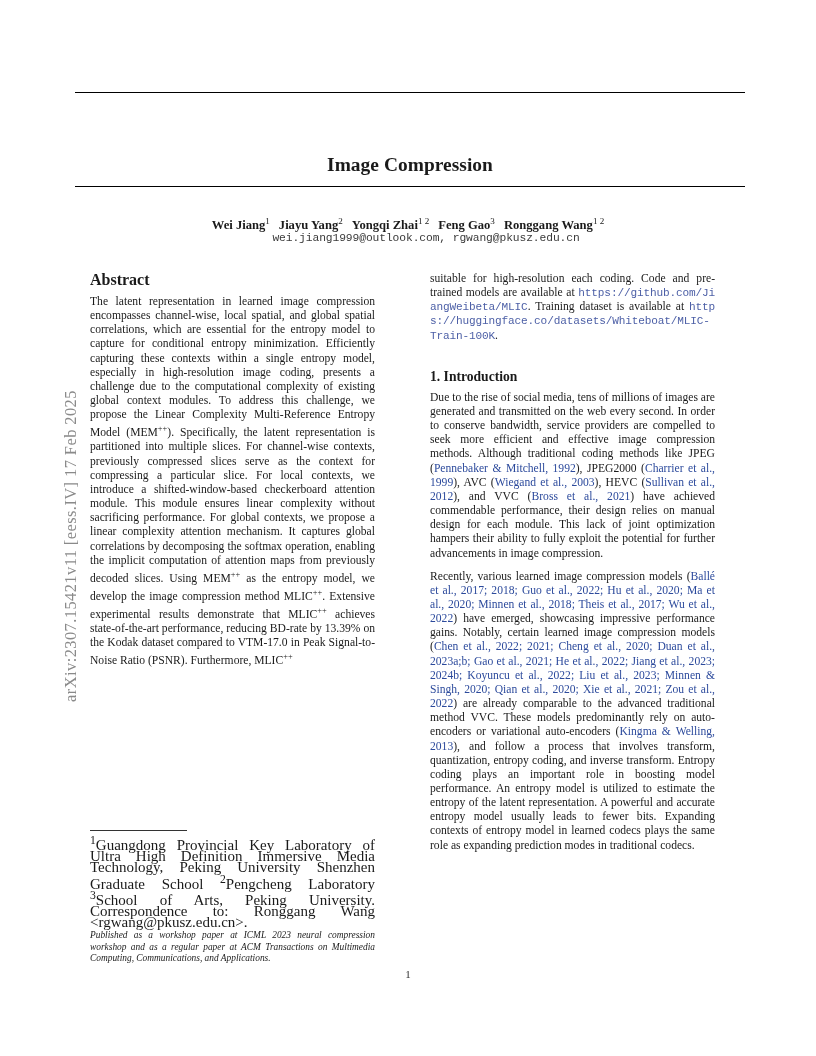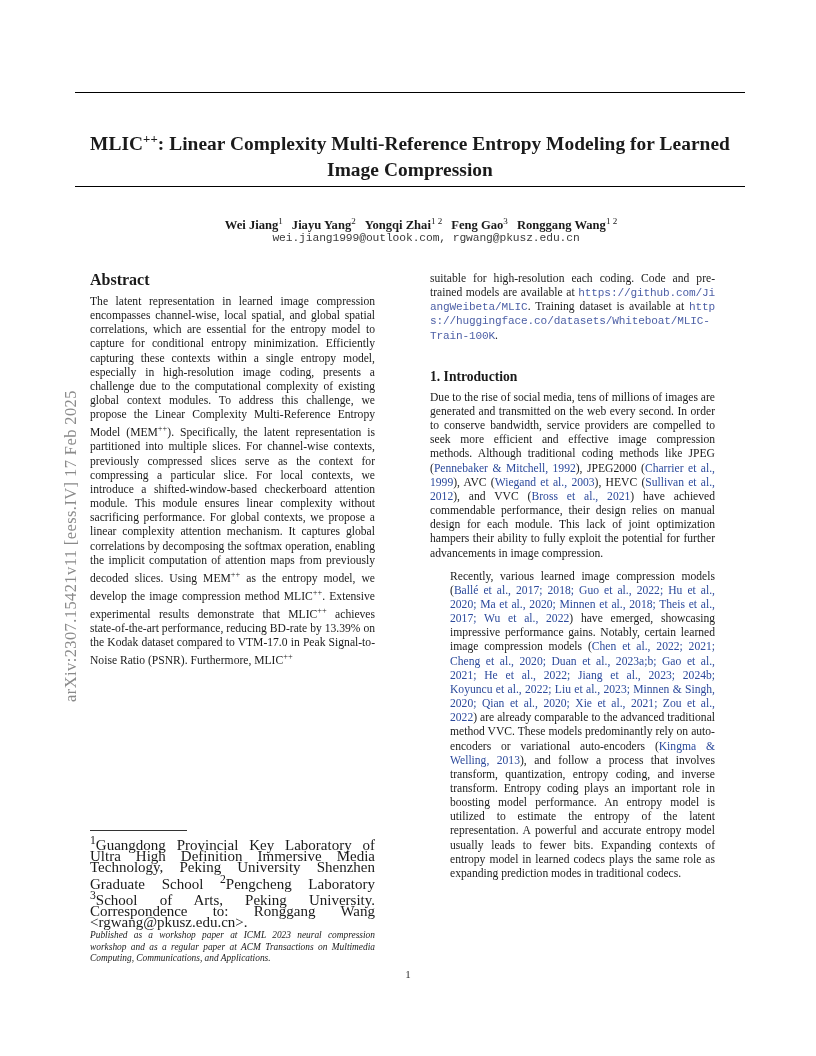--- a/index.html
+++ b/index.html
@@ -54,21 +54,21 @@
     font-size: 19.4px;
     font-weight: bold;
     line-height: 26px;
     letter-spacing: 0.05px;
   }
   .title sup { font-size: 0.66em; vertical-align: super; font-weight: bold; }
 
   
   .authors {
     position: absolute;
-    left: 86px;
+    left: 73px;
     top: 213px;
     width: 670px;
     text-align: center;
     font-size: 12.6px;
     font-weight: bold;
     line-height: 17px;
   }
   .authors .au { white-space: nowrap; }
   .authors sup { font-size: 0.72em; vertical-align: super; font-weight: normal; }
   .au-sep { display: inline-block; width: 9px; }
@@ -98,21 +98,21 @@
   .col-right { left: 430px; top: 272px; }
 
   .abstract-head {
     text-align: left;
     font-size: 16px;
     font-weight: bold;
     margin: 0 0 7px 0;
     line-height: 16px;
   }
   p.para { margin: 0; text-indent: 0; }
-  p.para + p.para { margin-top: 9px; margin-left: 20px; }
+  p.para + p.para { margin-top: 9px; }
 
   .sec-head {
     font-size: 13.6px;
     font-weight: bold;
     margin: 0 0 6px 0;
     line-height: 17px;
     text-align: left;
   }
   .sec-gap { height: 25px; }
 
@@ -173,21 +173,20 @@
 <body>
 
 <div class="page">
 
   <div class="arxiv-stamp">arXiv:2307.15421v11  [eess.IV]  17 Feb 2025</div>
 
   <div class="rule rule-top"></div>
   <div class="rule rule-mid"></div>
 
   <h1 class="title">
-    <span><span>MLIC</span><sup>++</sup><span>: Linear Complexity Multi-Reference Entropy Modeling for Learned</span></span>
     <br>
     <span>Image Compression</span>
   </h1>
 
   <div class="authors">
     <span class="au"><span>Wei Jiang</span><sup>1</sup></span><span class="au-sep"></span><span class="au"><span>Jiayu Yang</span><sup>2</sup></span><span class="au-sep"></span><span class="au"><span>Yongqi Zhai</span><sup>1 2</sup></span><span class="au-sep"></span><span class="au"><span>Feng Gao</span><sup>3</sup></span><span class="au-sep"></span><span class="au"><span>Ronggang Wang</span><sup>1 2</sup></span>
   </div>
   <div class="emails">wei.jiang1999@outlook.com, rgwang@pkusz.edu.cn</div>
 
   <div class="col col-left" style="max-height: 548px; overflow: hidden;">

